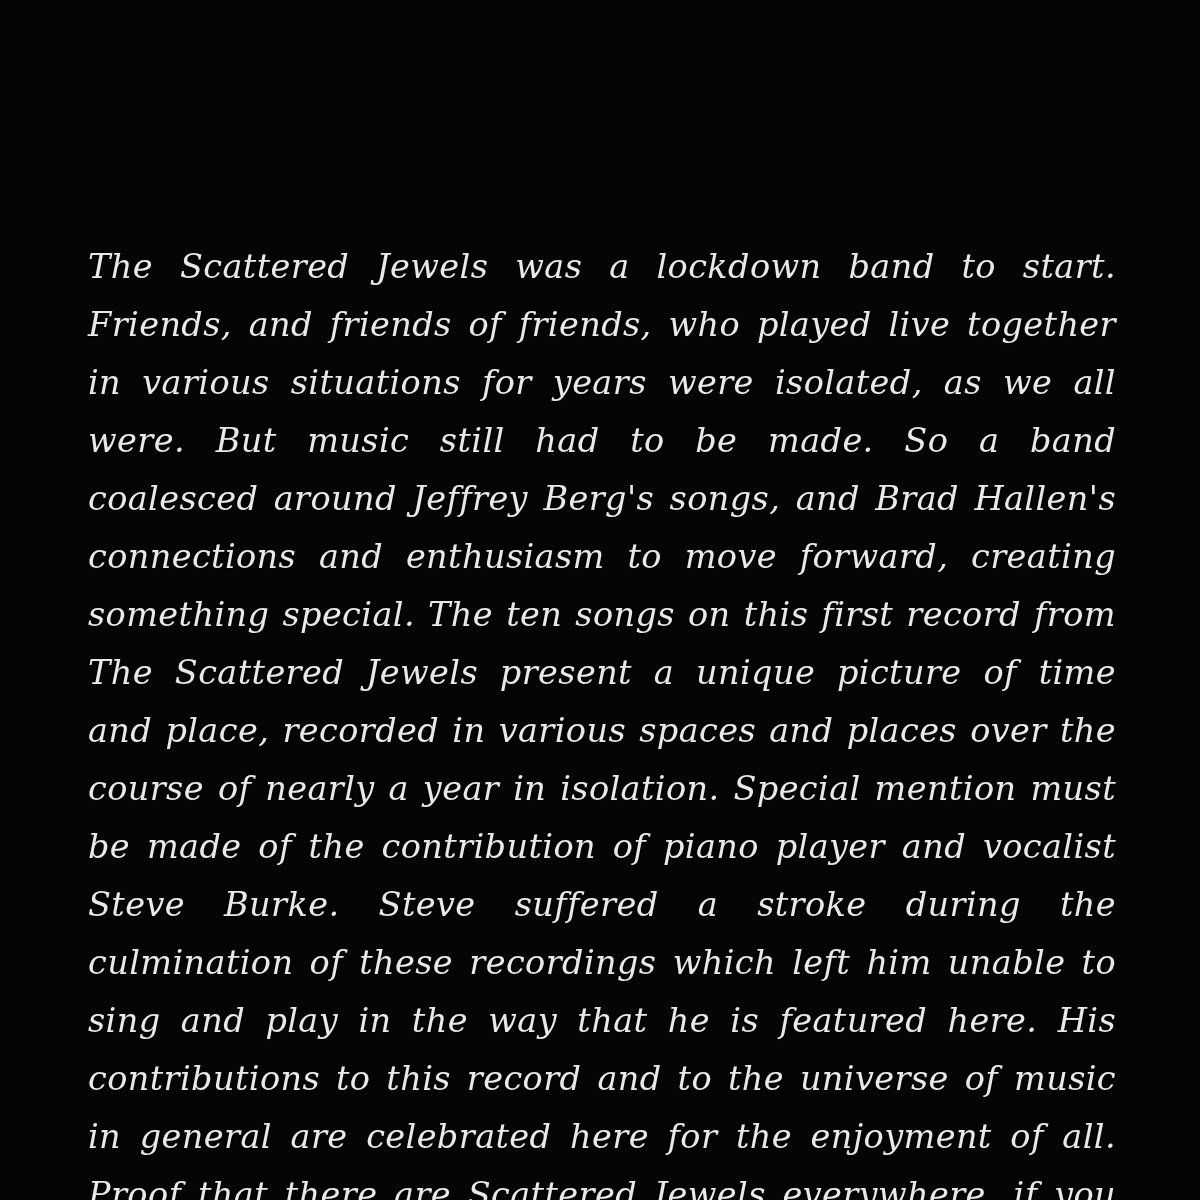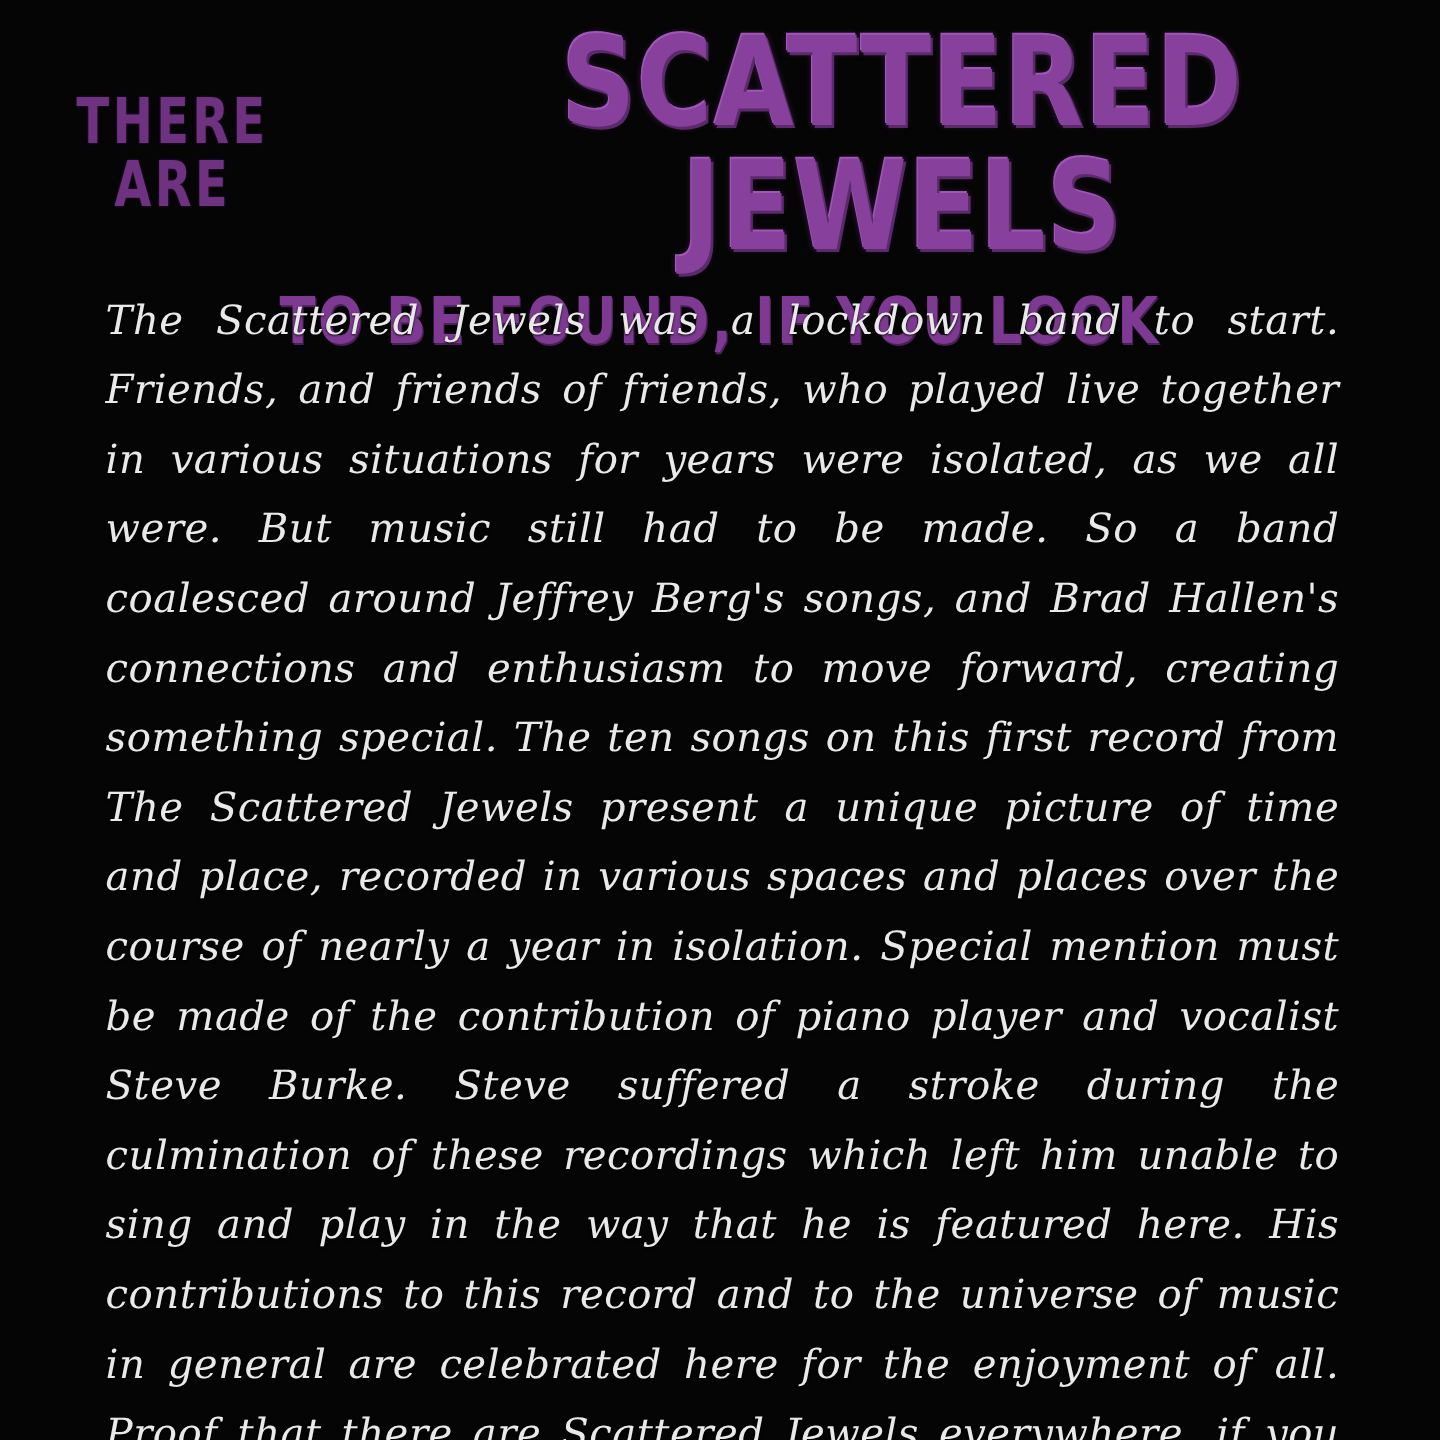--- a/index.html
+++ b/index.html
@@ -92,23 +92,16 @@
     content: "";
     display: inline-block;
     width: 100%;
   }
 </style>
 </head>
 <body>
 
 <div class="page">
 
-  <div class="headline">
-    <div class="headline-row-1">
-      <span class="there-are">There Are</span>
-      <span class="big-title">Scattered Jewels</span>
-    </div>
-    <div class="subline">To Be Found, If You Look</div>
-  </div>
 
   <div class="body-copy">The Scattered Jewels was a lockdown band to start. Friends, and friends of friends, who played live together in various situations for years were isolated, as we all were. But music still had to be made. So a band coalesced around Jeffrey Berg's songs, and Brad Hallen's connections and enthusiasm to move forward, creating something special. The ten songs on this first record from The Scattered Jewels present a unique picture of time and place, recorded in various spaces and places over the course of nearly a year in isolation. Special mention must be made of the contribution of piano player and vocalist Steve Burke. Steve suffered a stroke during the culmination of these recordings which left him unable to sing and play in the way that he is featured here. His contributions to this record and to the universe of music in general are celebrated here for the enjoyment of all. Proof that there are Scattered Jewels everywhere, if you look.</div>
 
 </div>
 
 </body></html>

